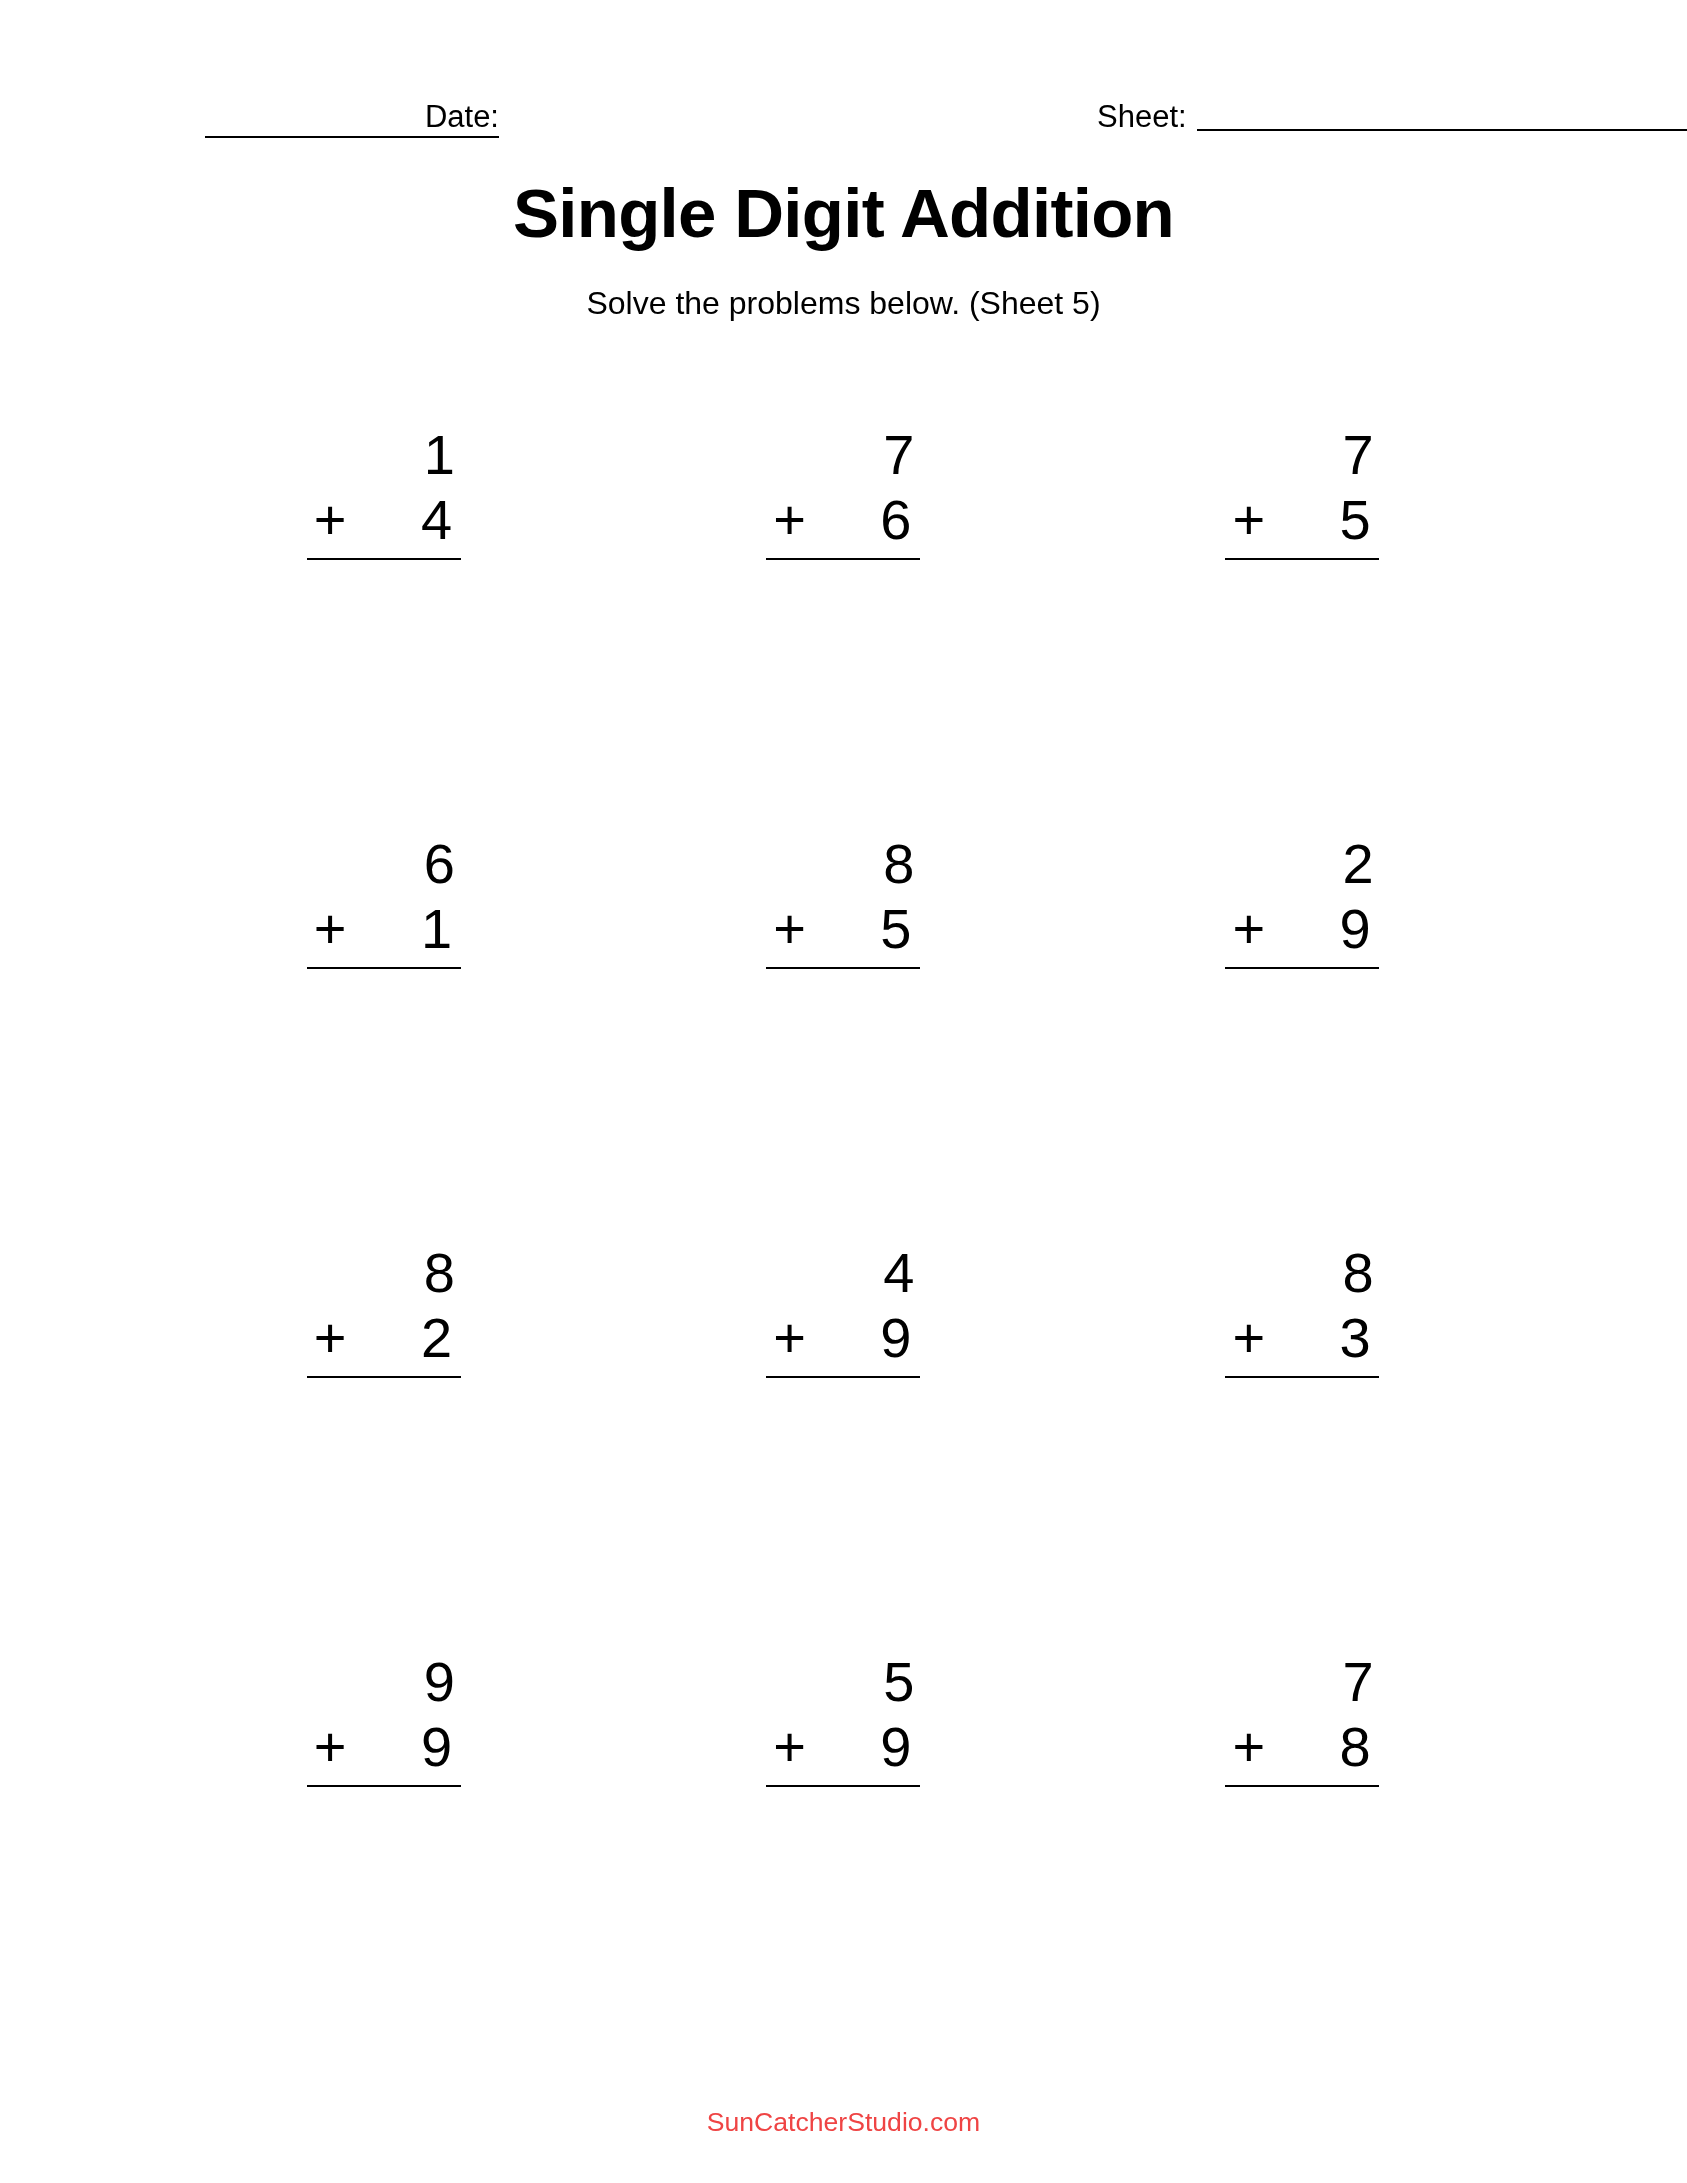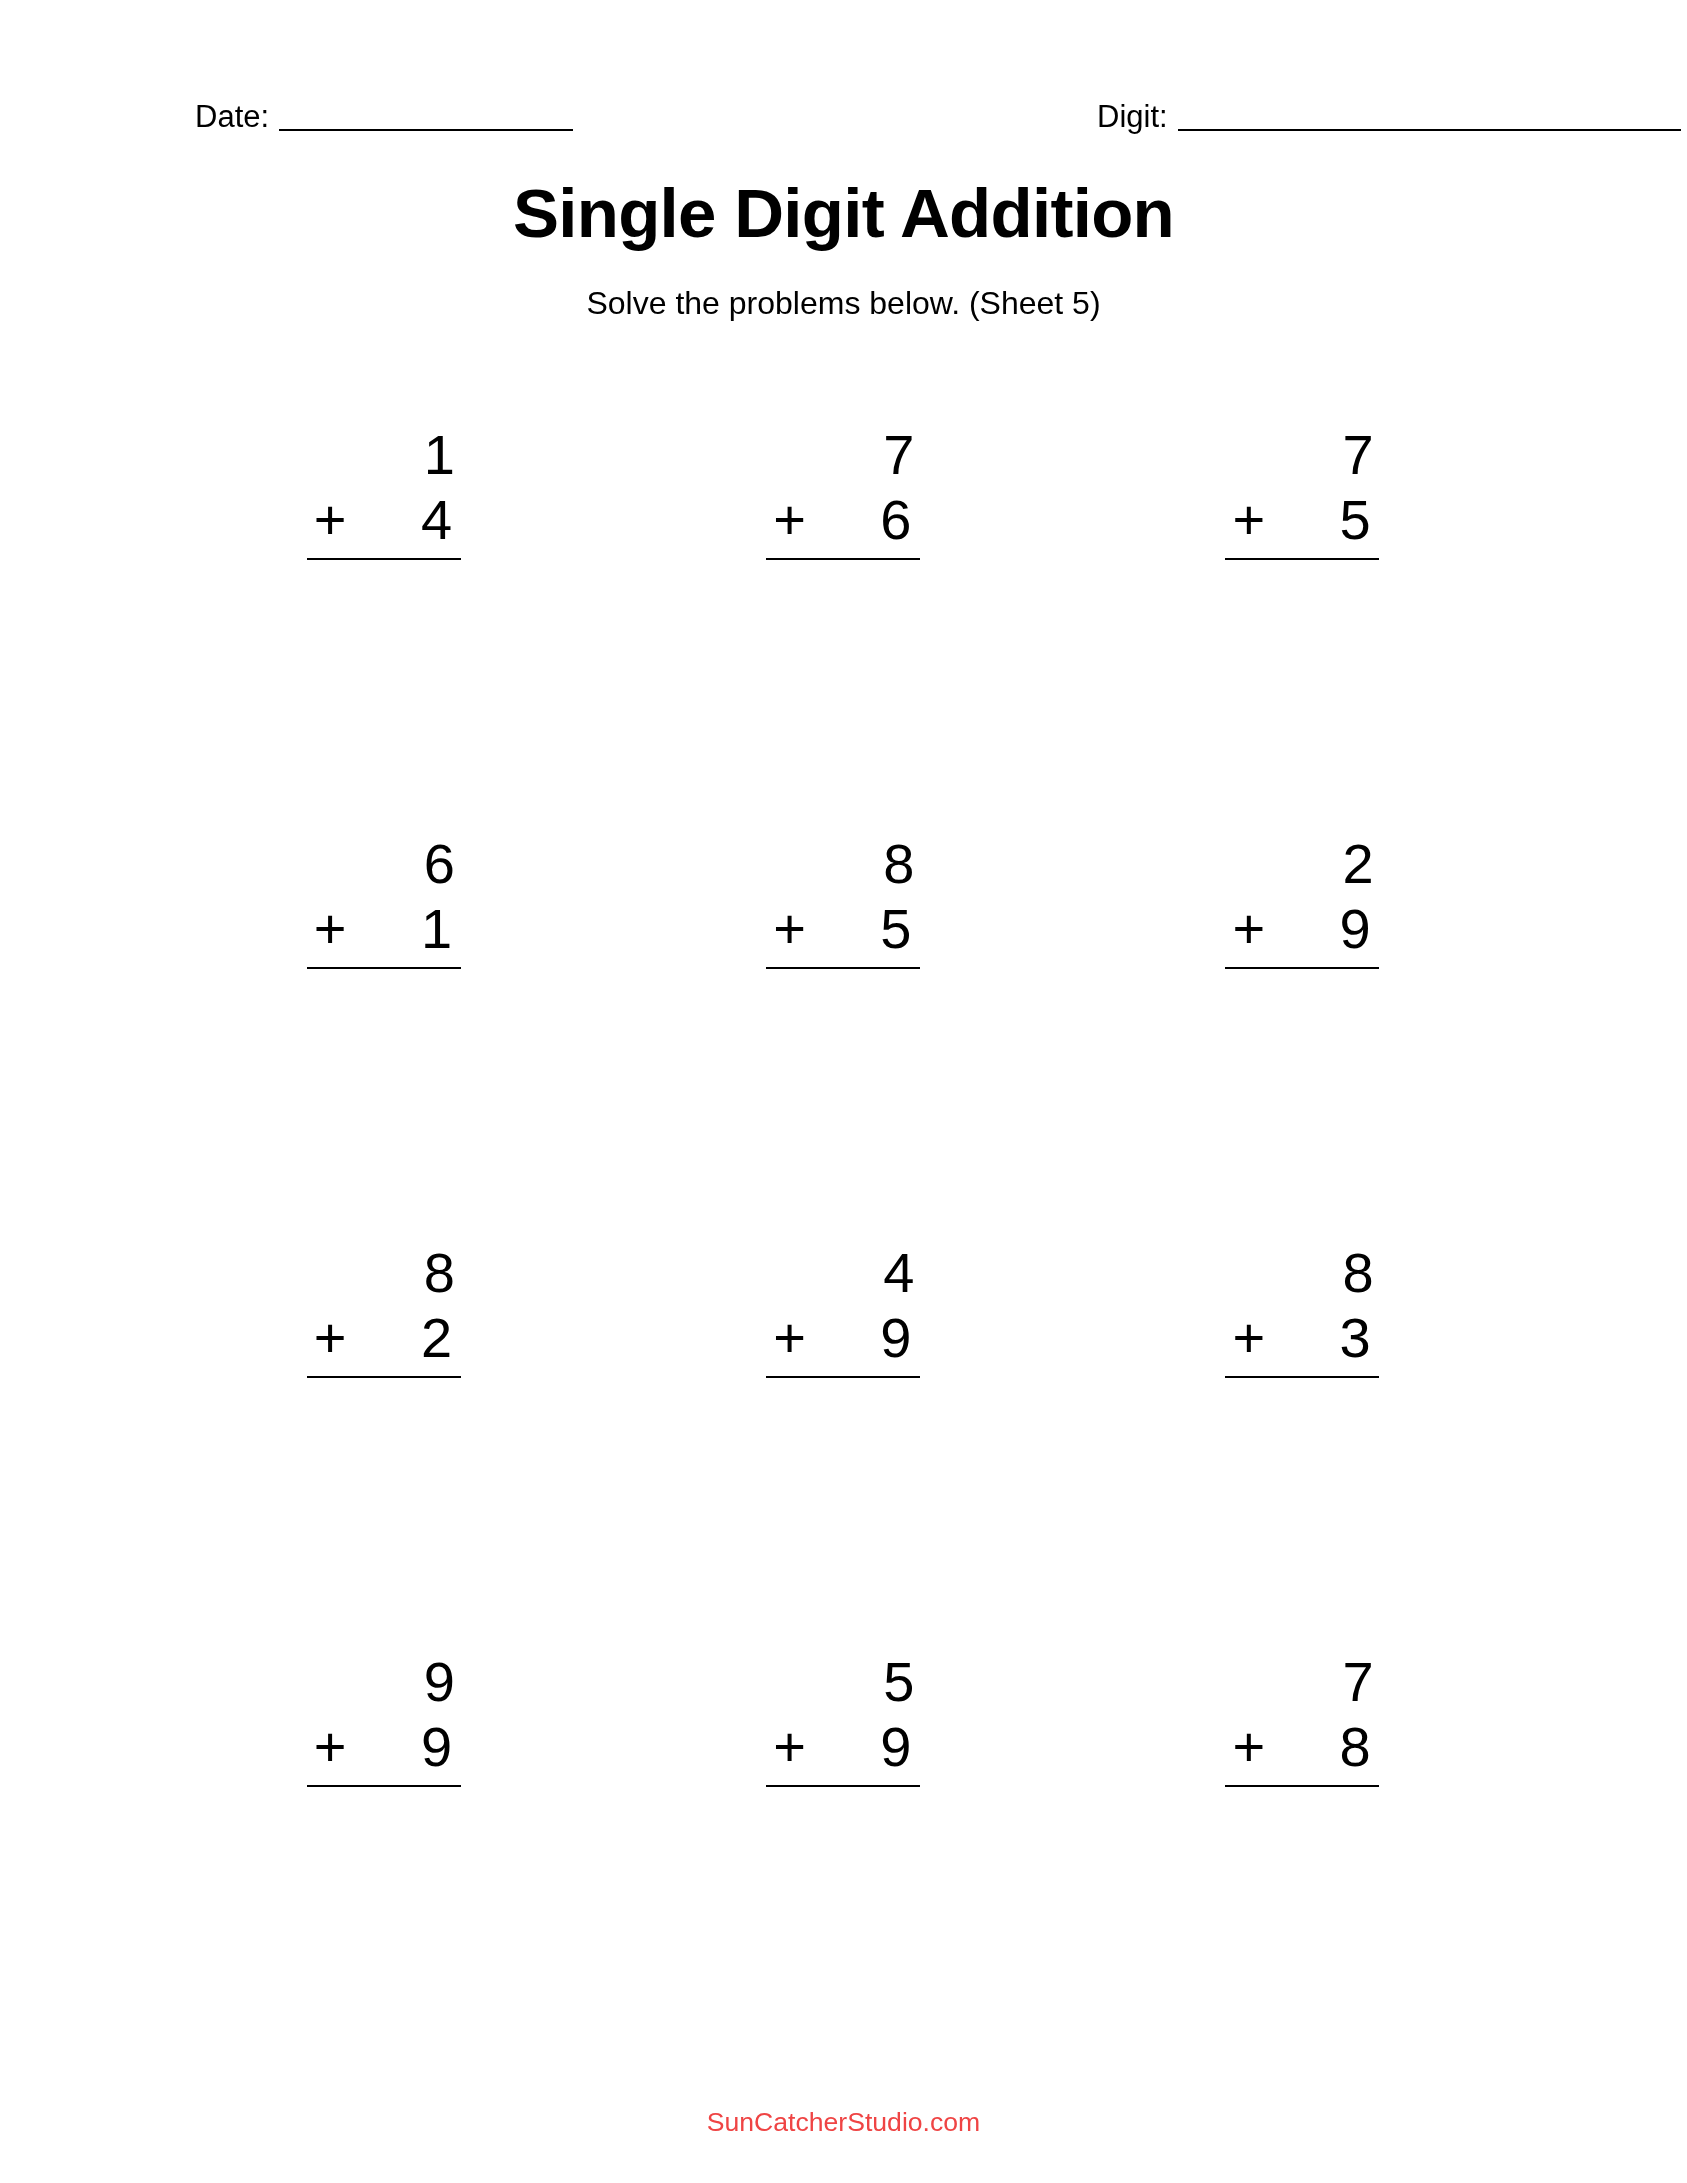--- a/index.html
+++ b/index.html
@@ -25,21 +25,21 @@
     line-height: 1;
     padding-bottom: 4.3px;
     white-space: nowrap;
   }
   .field-line {
     border-bottom: 2.2px solid #000;
     height: 0;
     margin-left: 10px;
     margin-bottom: 5.7px;
   }
-  .field-date { left: 195px; top: 101px; }
+  .field-date { left: 195px; top: 101px; flex-direction: column; }
   .field-date .field-line { width: 294px; }
   .field-name { left: 1097px; top: 101px; }
   .field-name .field-line { width: 503px; }
 
   
   .title {
     position: absolute;
     top: 178px;
     left: 0;
     width: 100%;
@@ -118,21 +118,21 @@
 </style>
 </head>
 <body>
 
 <div class="field field-date">
   <span class="field-label">Date:</span>
   <span class="field-line"></span>
 </div>
 
 <div class="field field-name">
-  <span class="field-label">Digit:</span>
+  <span class="field-label">Sheet:</span>
   <span class="field-line"></span>
 </div>
 
 <div class="title">Single Digit Addition</div>
 <div class="subtitle">Solve the problems below. (Sheet 5)</div>
 
 <div class="grid">
 
   <div class="problem">
     <div class="problem-inner">

